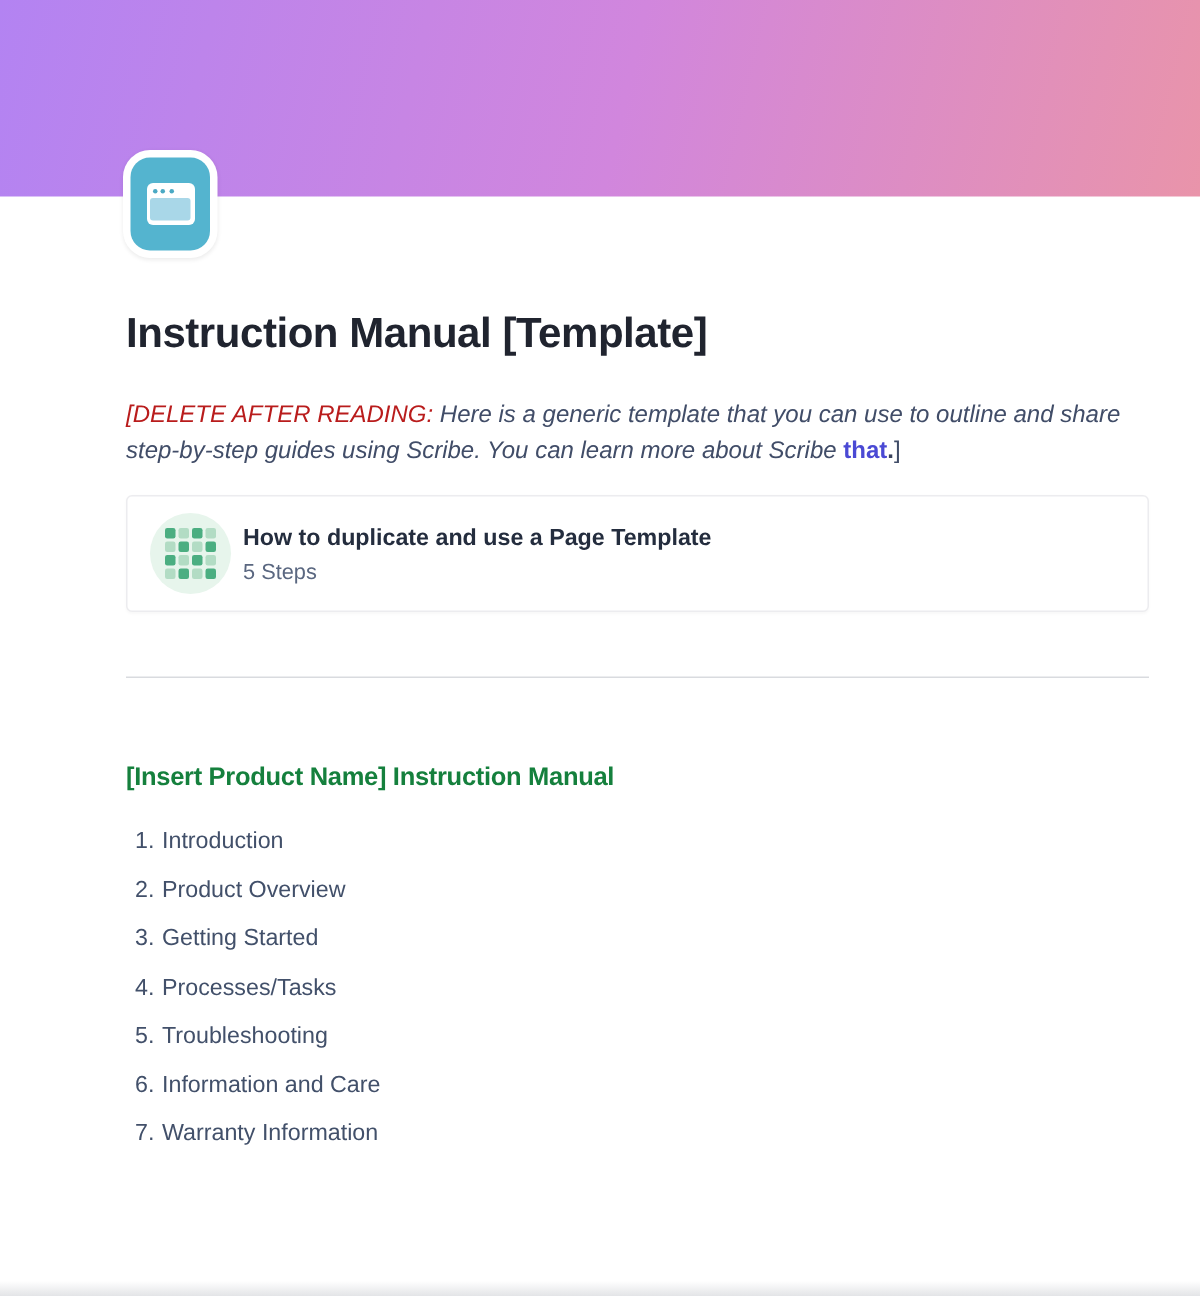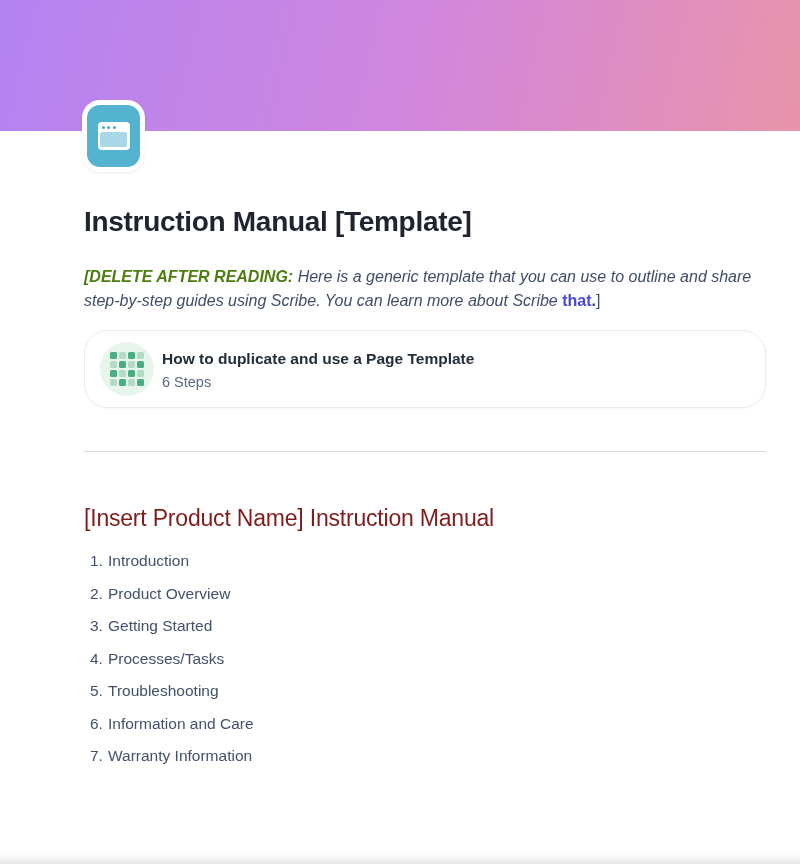--- a/index.html
+++ b/index.html
@@ -67,21 +67,21 @@
     color: #20242f;
   }
 
   .note {
     margin-top: 24px;
     font-size: 16px;
     line-height: 23.5px;
     font-style: italic;
     color: #414d68;
   }
-  .note .b { font-weight: bold; color: #4d7c0f; }
+  .note .b { font-weight: normal; color: #b91c1c; }
   .note a.here-link {
     font-weight: bold;
     font-style: normal;
     color: #4a49d4;
     text-decoration: none;
   }
   .note .dot { font-weight: bold; font-style: normal; color: #39425c; }
   .note .close-bracket { font-style: normal; color: #414d68; }
 
   .subtitle {
@@ -91,21 +91,21 @@
     font-style: italic;
     color: #414d68;
   }
 
   
   .scribe-card {
     margin-top: 18px;
     width: 682px;
     height: 78px;
     border: 1px solid #ececef;
-    border-radius: 24px;
+    border-radius: 4px;
     background: #ffffff;
     box-shadow: 0 1px 2px rgba(20,24,40,0.03);
     display: flex;
     align-items: center;
     padding: 0 16px 0 15px;
     cursor: pointer;
   }
   .grid-icon-circle {
     width: 54px; height: 54px;
     border-radius: 50%;
@@ -136,25 +136,25 @@
 
   hr.divider {
     margin: 43px 0 0 0;
     border: none;
     border-top: 1px solid #d9dbdf;
     width: 682px;
   }
 
   h2.section-heading {
     margin: 51px 0 0 0;
-    font-size: 23px;
+    font-size: 17px;
     line-height: 30px;
-    font-weight: normal;
+    font-weight: bold;
     letter-spacing: -0.2px;
-    color: #7f1d1d;
+    color: #15803d;
   }
 
   .toc-title {
     margin-top: 26px;
     font-size: 16px;
     line-height: 19px;
     font-weight: bold;
     color: #22304f;
   }
 
@@ -222,21 +222,21 @@
           <span class="grid-cell" style="background: rgb(75, 174, 129);"></span>
           <span class="grid-cell" style="background: rgb(178, 220, 196);"></span>
           <span class="grid-cell" style="background: rgb(178, 220, 196);"></span>
           <span class="grid-cell" style="background: rgb(75, 174, 129);"></span>
           <span class="grid-cell" style="background: rgb(178, 220, 196);"></span>
           <span class="grid-cell" style="background: rgb(75, 174, 129);"></span>
         </div>
     </div>
     <div class="card-text">
       <div class="card-title">How to duplicate and use a Page Template</div>
-      <div class="card-steps">6 Steps</div>
+      <div class="card-steps">5 Steps</div>
     </div>
   </div>
 
   <hr class="divider">
 
   <h2 class="section-heading">[Insert Product Name] Instruction Manual</h2>
 
 
   <ol class="toc-list">
     <li>

